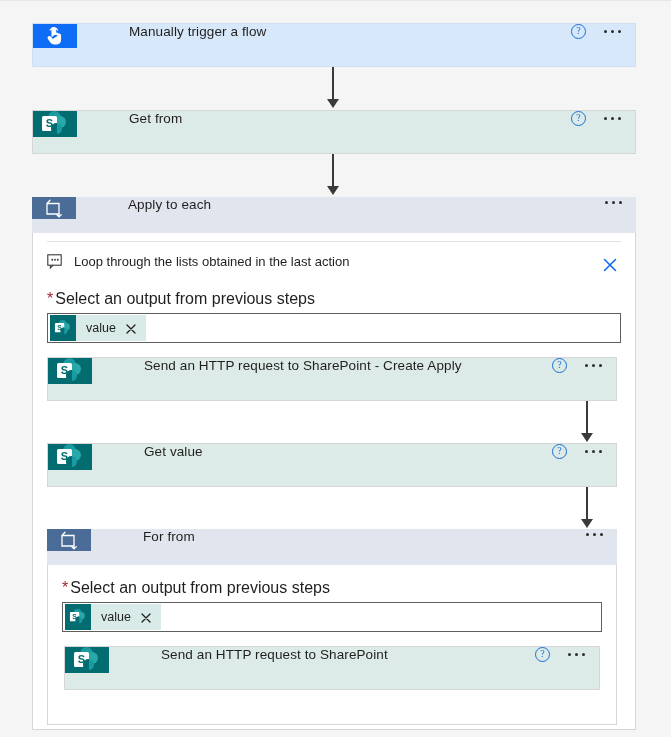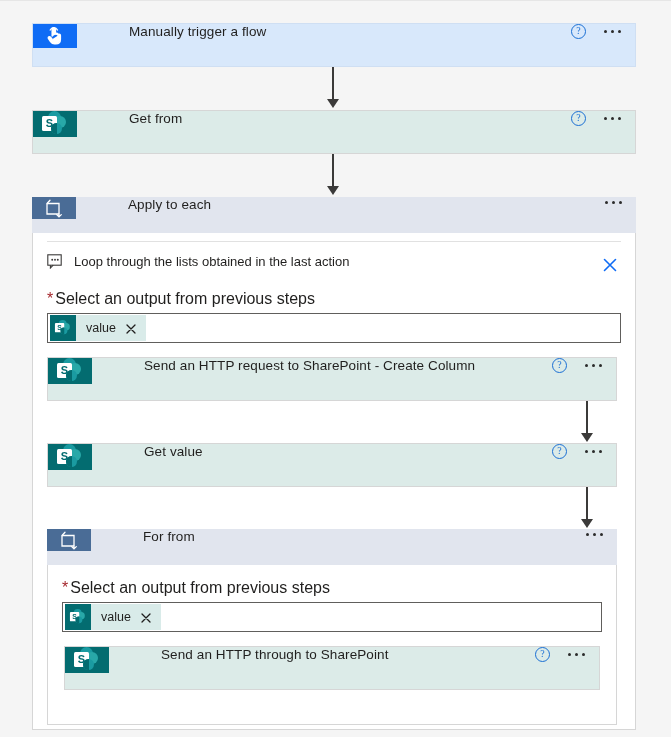--- a/index.html
+++ b/index.html
@@ -330,21 +330,21 @@
       <div class="nested-area">
         <div class="card" style="width:570px;">
           <div class="card-icon icon-sharepoint">
             <div class="sp-glyph">
               <div class="c1"></div>
                 <div class="c2"></div>
                 <div class="c3"></div>
               <div class="sq">S</div>
             </div>
           </div>
-          <div class="card-title">Send an HTTP request to SharePoint - Create Column</div>
+          <div class="card-title">Send an HTTP request to SharePoint - Create Apply</div>
           <div class="card-actions">
             <div class="help-icon">?</div>
             <div class="ellipsis">
                 <i></i>
                 <i></i>
                 <i></i>
               </div>
           </div>
         </div>
 
@@ -426,21 +426,21 @@
             <div class="nested-area-deep">
               <div class="card" style="width:536px;">
                 <div class="card-icon icon-sharepoint">
                   <div class="sp-glyph">
                     <div class="c1"></div>
                       <div class="c2"></div>
                       <div class="c3"></div>
                     <div class="sq">S</div>
                   </div>
                 </div>
-                <div class="card-title">Send an HTTP through to SharePoint</div>
+                <div class="card-title">Send an HTTP request to SharePoint</div>
                 <div class="card-actions">
                   <div class="help-icon">?</div>
                   <div class="ellipsis">
                       <i></i>
                       <i></i>
                       <i></i>
                     </div>
                 </div>
               </div>
             </div>

